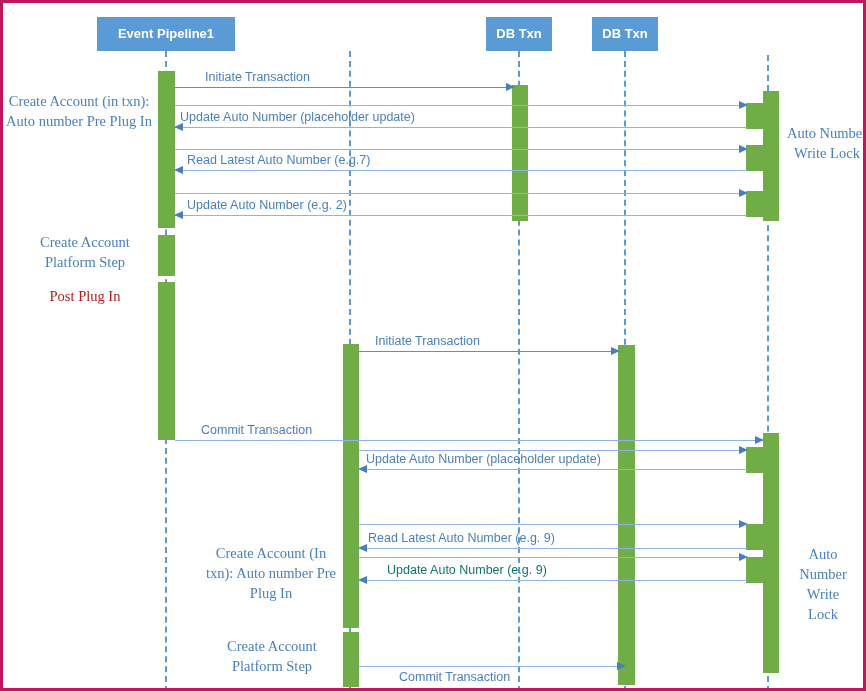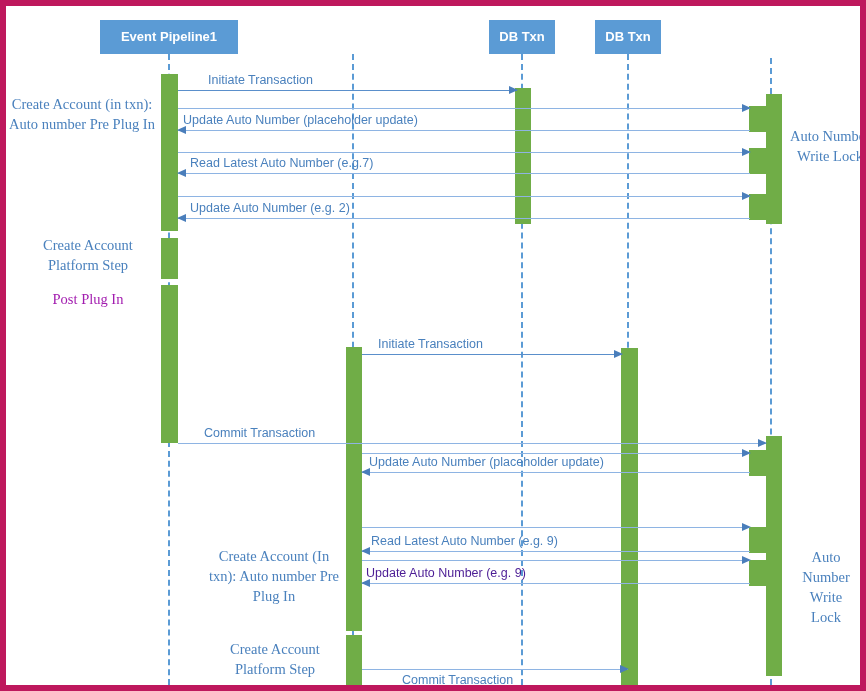--- a/index.html
+++ b/index.html
@@ -1,21 +1,21 @@
 <!DOCTYPE html>
 <html><head>
 <meta charset="utf-8">
 <style>
   html,body{margin:0;padding:0;background:#ffffff;}
   body{font-family:"Liberation Sans","DejaVu Sans",sans-serif;}
   #canvas{
     position:relative;
     width:866px;height:691px;
     background:#ffffff;
-    border:6px solid #be185d;
+    border:3px solid #be185d;
     box-sizing:border-box;
     overflow:hidden;
   }
   .hdr{
     position:absolute;
     background:#5B9BD5;
     color:#ffffff;
     font-weight:bold;
     font-size:13px;
     display:flex;align-items:center;justify-content:center;
@@ -152,27 +152,27 @@
       <div class="head"></div>
       <div class="lbl" style="left: 9px; color: rgb(74, 129, 189);">Read Latest Auto Number (e.g. 9)</div>
     </div>
     <div class="msg right" style="left: 356px; top: 554px; width: 388px;">
       <div class="line"></div>
       <div class="head"></div>
     </div>
     <div class="msg left" style="left: 356px; top: 577px; width: 388px;">
       <div class="line"></div>
       <div class="head"></div>
-      <div class="lbl" style="left: 4px; color: #4c1d95;">Update Auto Number (e.g. 9)</div>
+      <div class="lbl" style="left: 28px; color: #0f766e;">Update Auto Number (e.g. 9)</div>
     </div>
     <div class="msg right" style="left: 356px; top: 663px; width: 266px;">
       <div class="line"></div>
       <div class="head"></div>
       <div class="lbl below" style="left: 40px; color: rgb(74, 129, 189);">Commit Transaction</div>
     </div>
     <div class="note" style="left: 2px; top: 88px; width: 148px; text-align: center; color: rgb(74, 129, 189);">Create Account (in txn): Auto number Pre Plug In</div>
     <div class="note" style="left: 14px; top: 229px; width: 136px; text-align: center; color: rgb(74, 129, 189);">Create Account Platform Step</div>
-    <div class="note" style="left: 14px; top: 283px; width: 136px; text-align: center; color: #a21caf;">Post Plug In</div>
+    <div class="note" style="left: 14px; top: 283px; width: 136px; text-align: center; color: #b91c1c;">Post Plug In</div>
     <div class="note" style="left: 782px; top: 120px; width: 84px; text-align: center; color: rgb(74, 129, 189);">Auto Number Write Lock</div>
     <div class="note" style="left: 198px; top: 540px; width: 140px; text-align: center; color: rgb(74, 129, 189);">Create Account (In txn): Auto number Pre Plug In</div>
     <div class="note" style="left: 200px; top: 633px; width: 138px; text-align: center; color: rgb(74, 129, 189);">Create Account Platform Step</div>
     <div class="note" style="left: 790px; top: 541px; width: 60px; text-align: center; color: rgb(74, 129, 189);">Auto Number Write Lock</div>
   </div>
 
 </body></html>

